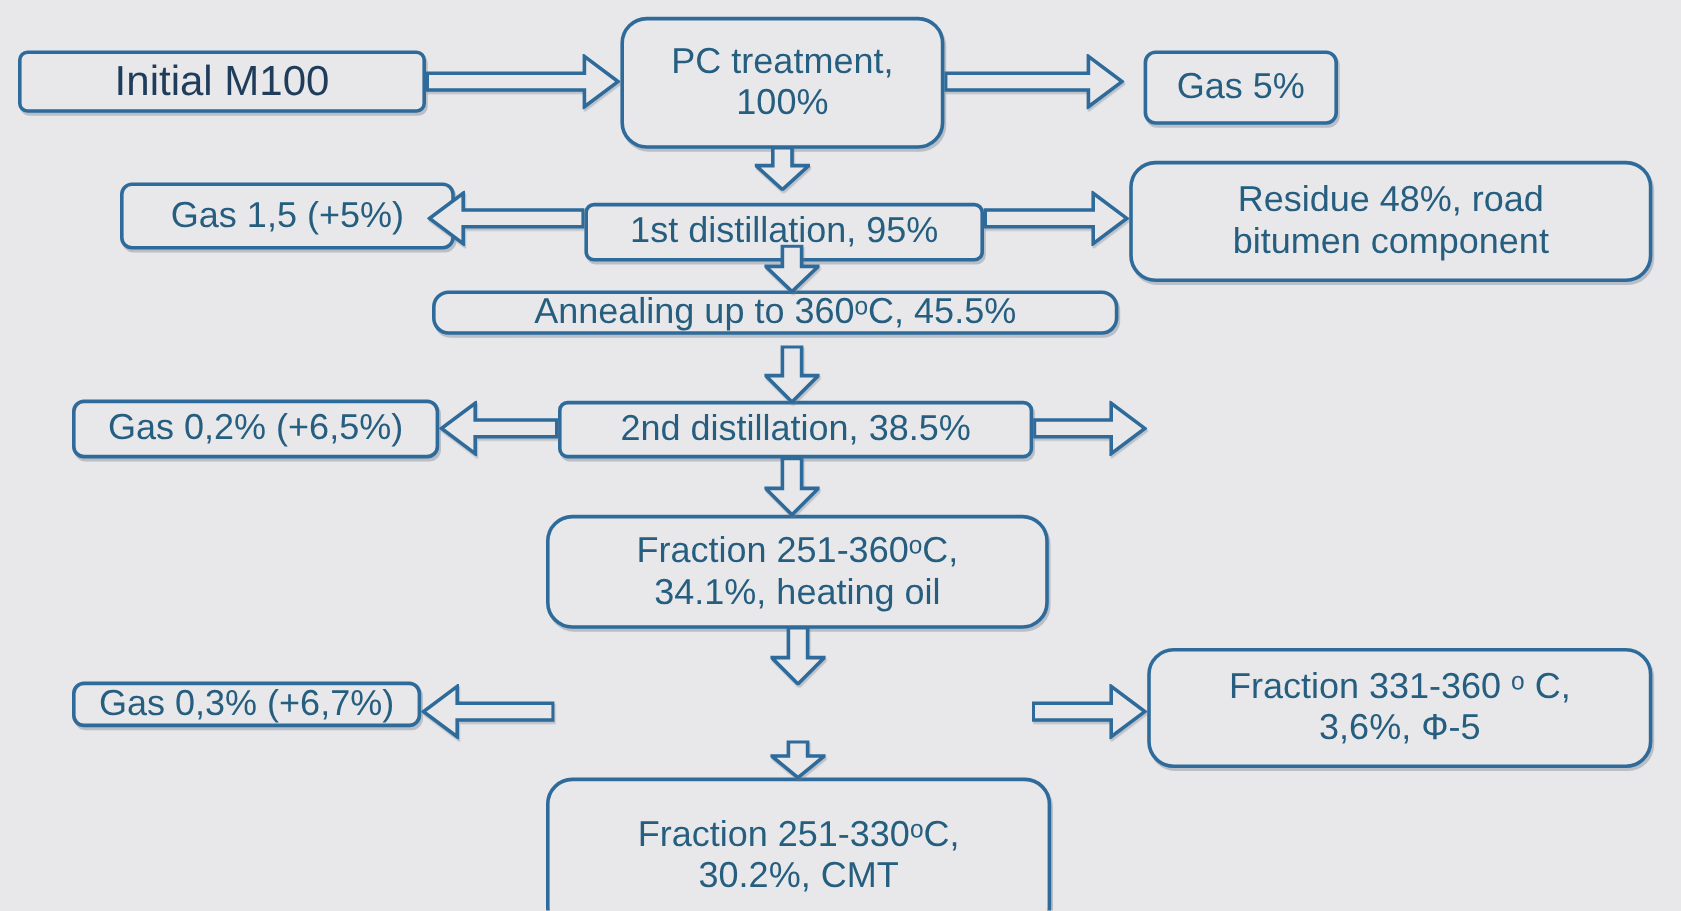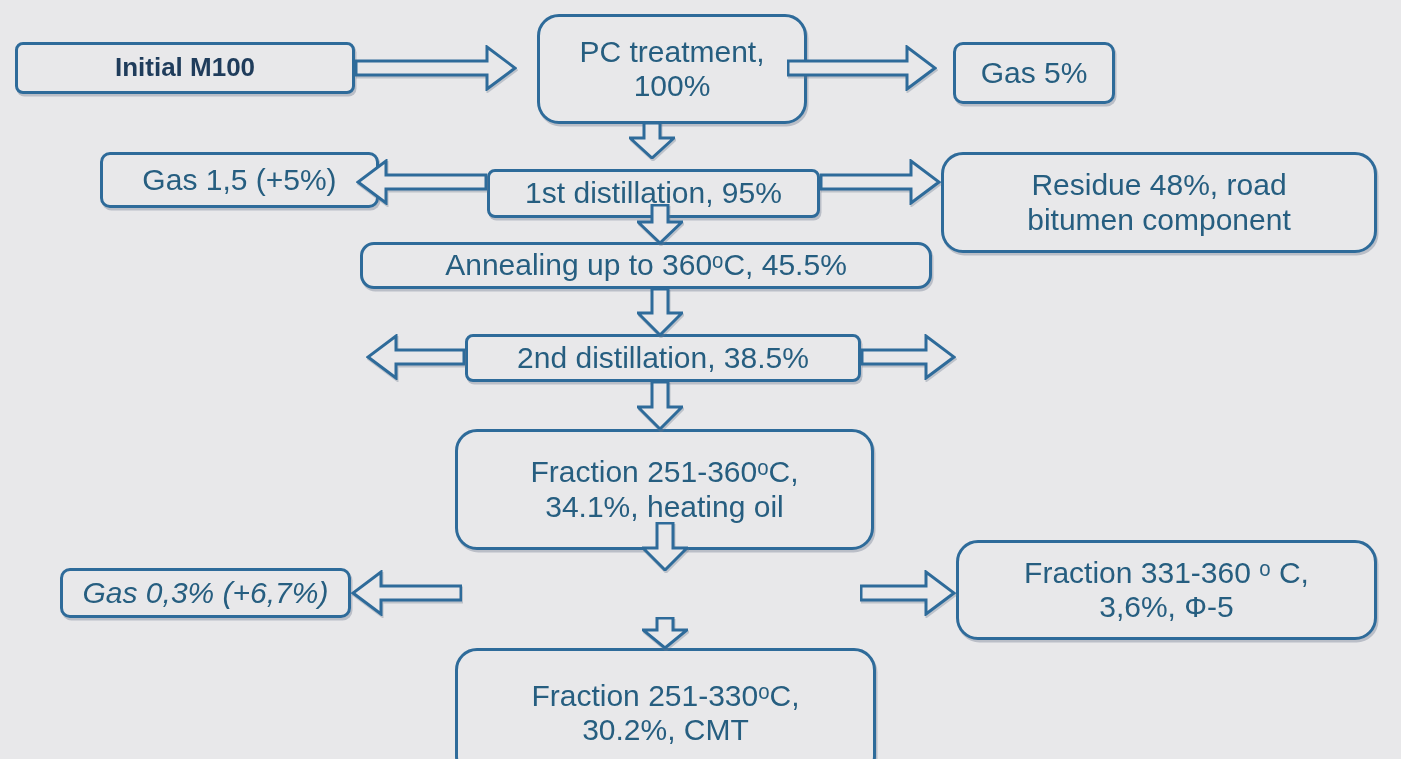--- a/index.html
+++ b/index.html
@@ -23,36 +23,36 @@
     color:#265e80;
     font-size:30px;
     line-height:1.15;
     box-shadow:1.5px 2.5px 0 rgba(110,122,142,0.38);
     background:#e8e8ea;
   }
   .node .lbl{display:block;}
   .r-lg{border-radius:22px;}
   .r-md{border-radius:14px;}
   .r-sm{border-radius:8px;}
-  .bold-title{font-weight:bold;color:#1f3c5b;font-size:26px;}
+  .bold-title{font-weight:normal;color:#1f3c5b;font-size:35px;}
   .nowrap{white-space:nowrap;}
 
   
   #n-initial          {left:15px;  top:42px;  width:340px; height:52px;}
-  #n-pc               {left:517px; top:14px;  width:270px; height:110px; padding:0 18px;margin-left:20px;}
+  #n-pc               {left:517px; top:14px;  width:270px; height:110px; padding:0 18px;}
   #n-gas5             {left:953px; top:42px;  width:162px; height:62px;}
   #n-gas15            {left:100px; top:152px; width:279px; height:56px;}
   #n-dist1            {left:487px; top:157px; width:333px; height:49px;margin-top:12px;}
-  #n-residue          {left:941px; top:152px; width:436px; height:101px; padding:0 44px;align-items:center;}
-  #n-annealing        {left:360px; top:242px; width:572px; height:47px;}
+  #n-residue          {left:941px; top:134px; width:436px; height:101px; padding:0 44px;align-items:center;}
+  #n-annealing        {left:360px; top:242px; width:572px; height:37px;}
   #n-gas02            {left:60px;  top:333px; width:306px; height:49px;}
   #n-dist2            {left:465px; top:334px; width:396px; height:48px;}
   #n-fraction-boil    {left:956px; top:285px; width:421px; height:155px; padding:0 44px;}
-  #n-fraction-251-360 {left:455px; top:429px; width:419px; height:121px;  padding:0 44px;justify-content:center;}
-  #n-gas03            {left:60px;  top:568px; width:291px; height:50px;font-style:italic;}
+  #n-fraction-251-360 {left:455px; top:429px; width:419px; height:95px;  padding:0 44px;justify-content:center;}
+  #n-gas03            {left:60px;  top:568px; width:291px; height:38px;}
   #n-dist3            {left:462px; top:570px; width:398px; height:48px;}
   #n-fraction-331-360 {left:956px; top:540px; width:421px; height:100px; padding:0 44px;}
   #n-fraction-251-330 {left:455px; top:648px; width:421px; height:130px; padding:0 24px;}
 
   .arrow{
     position:absolute;
     filter:drop-shadow(1px 2px 0 rgba(110,122,142,0.35));
   }
   .arrow polygon{
     fill:#e8e8ea;
@@ -87,20 +87,23 @@
   </div>
 
   <div class="node r-lg" id="n-residue">
     <span class="lbl">Residue 48%, road bitumen component</span>
   </div>
 
   <div class="node r-md" id="n-annealing">
     <span class="lbl nowrap">Annealing up to 360ᵒC, 45.5%</span>
   </div>
 
+  <div class="node" id="n-gas02">
+    <span class="lbl nowrap">Gas 0,2% (+6,5%)</span>
+  </div>
 
   <div class="node r-sm" id="n-dist2">
     <span class="lbl nowrap">2nd distillation, 38.5%</span>
   </div>
 
 
   <div class="node r-lg" id="n-fraction-251-360">
     <span class="lbl">Fraction 251-360ᵒC, 34.1%, heating oil</span>
   </div>
 

